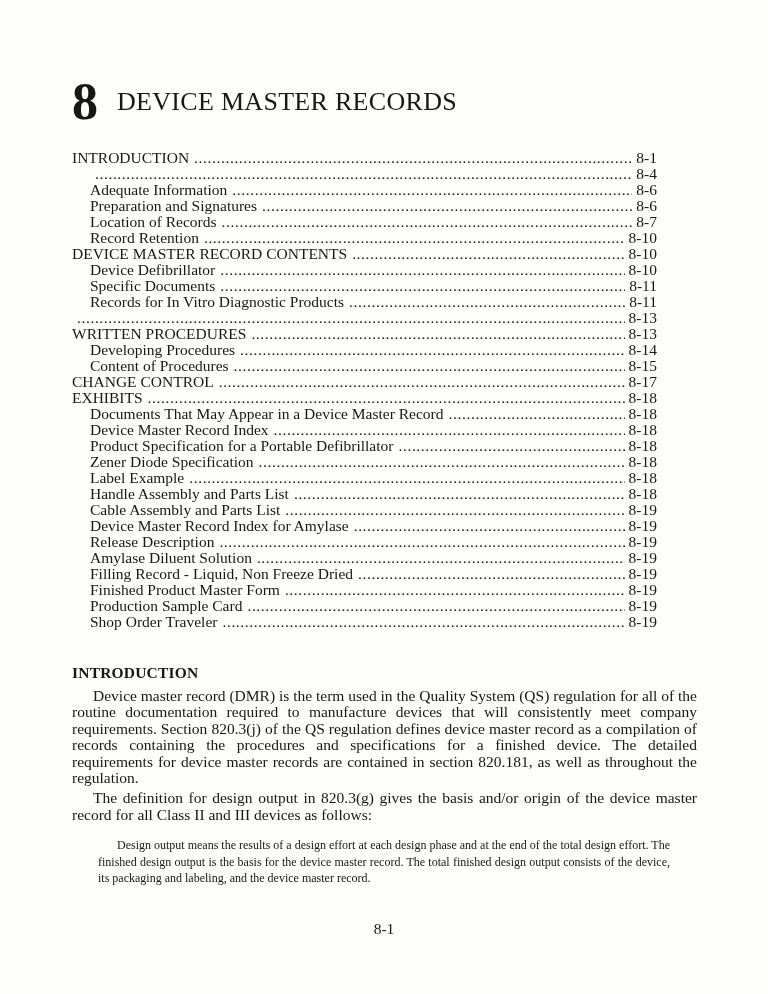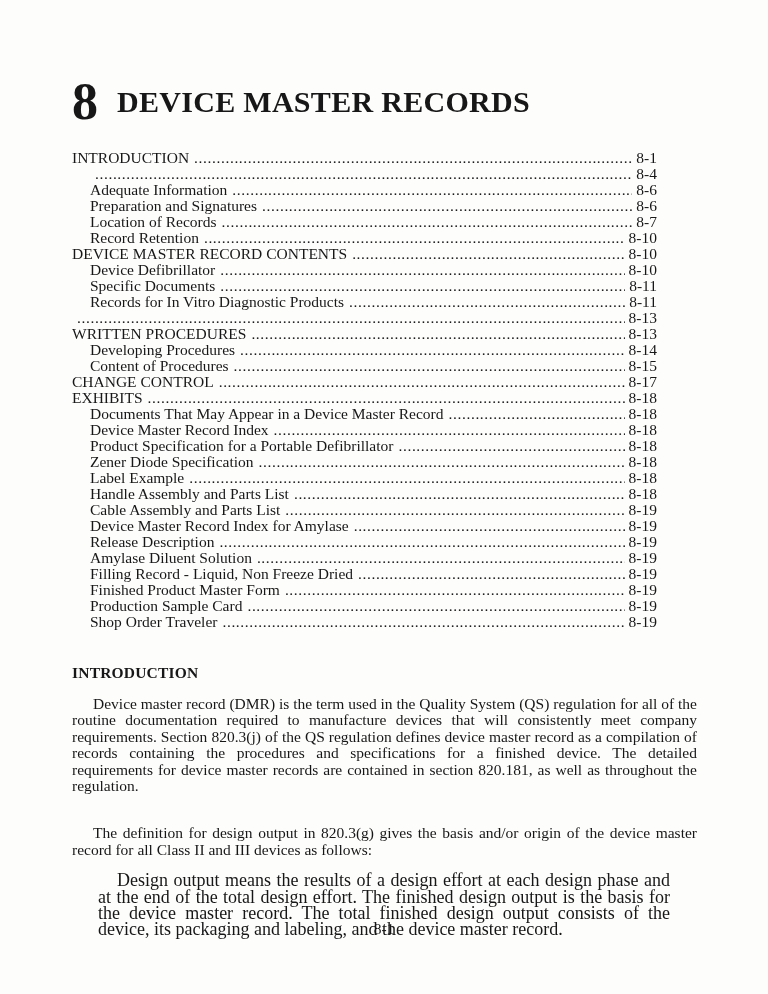--- a/index.html
+++ b/index.html
@@ -29,22 +29,22 @@
     display: flex;
     align-items: center;
     gap: 19px;
   }
   .chapter-number {
     font-size: 52px;
     font-weight: bold;
     line-height: 44px;
   }
   .chapter-title {
-    font-size: 30px;
-    font-weight: bold;
+    font-size: 26px;
+    font-weight: normal;
     letter-spacing: 0.3px;
     white-space: nowrap;
   }
 
   
   .toc {
     margin-top: 26px;
     padding-right: 40px;
     font-size: 15.5px;
     line-height: 16px;
@@ -80,25 +80,25 @@
     font-size: 15.5px;
     font-weight: bold;
     letter-spacing: 0.2px;
   }
   .body-para {
     font-size: 15.5px;
     line-height: 16.4px;
     text-align: justify;
     text-indent: 21px;
   }
-  .body-para.first { margin-top: 14px; }
-  .body-para.second { margin-top: 31px; }
+  .body-para.first { margin-top: 6px; }
+  .body-para.second { margin-top: 4px; }
   .quote {
     margin: 14px 27px 0 26px;
-    font-size: 18px;
+    font-size: 12px;
     line-height: 16.4px;
     text-align: justify;
     text-indent: 19px;
   }
 
   
   .page-footer {
     position: absolute;
     left: 0;
     right: 0;

